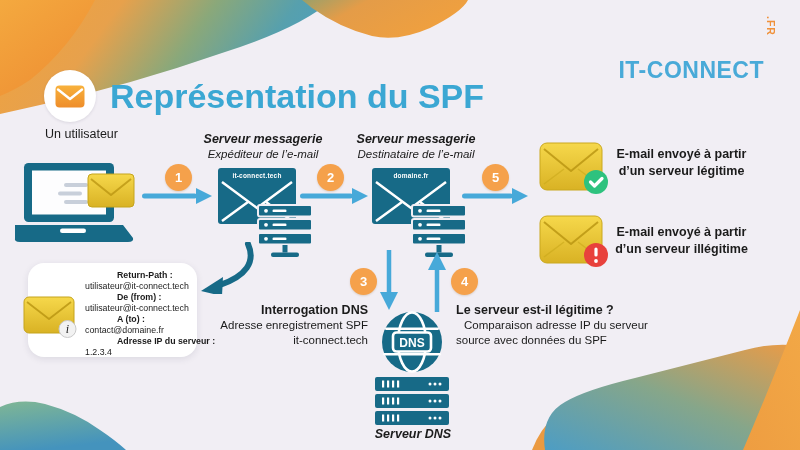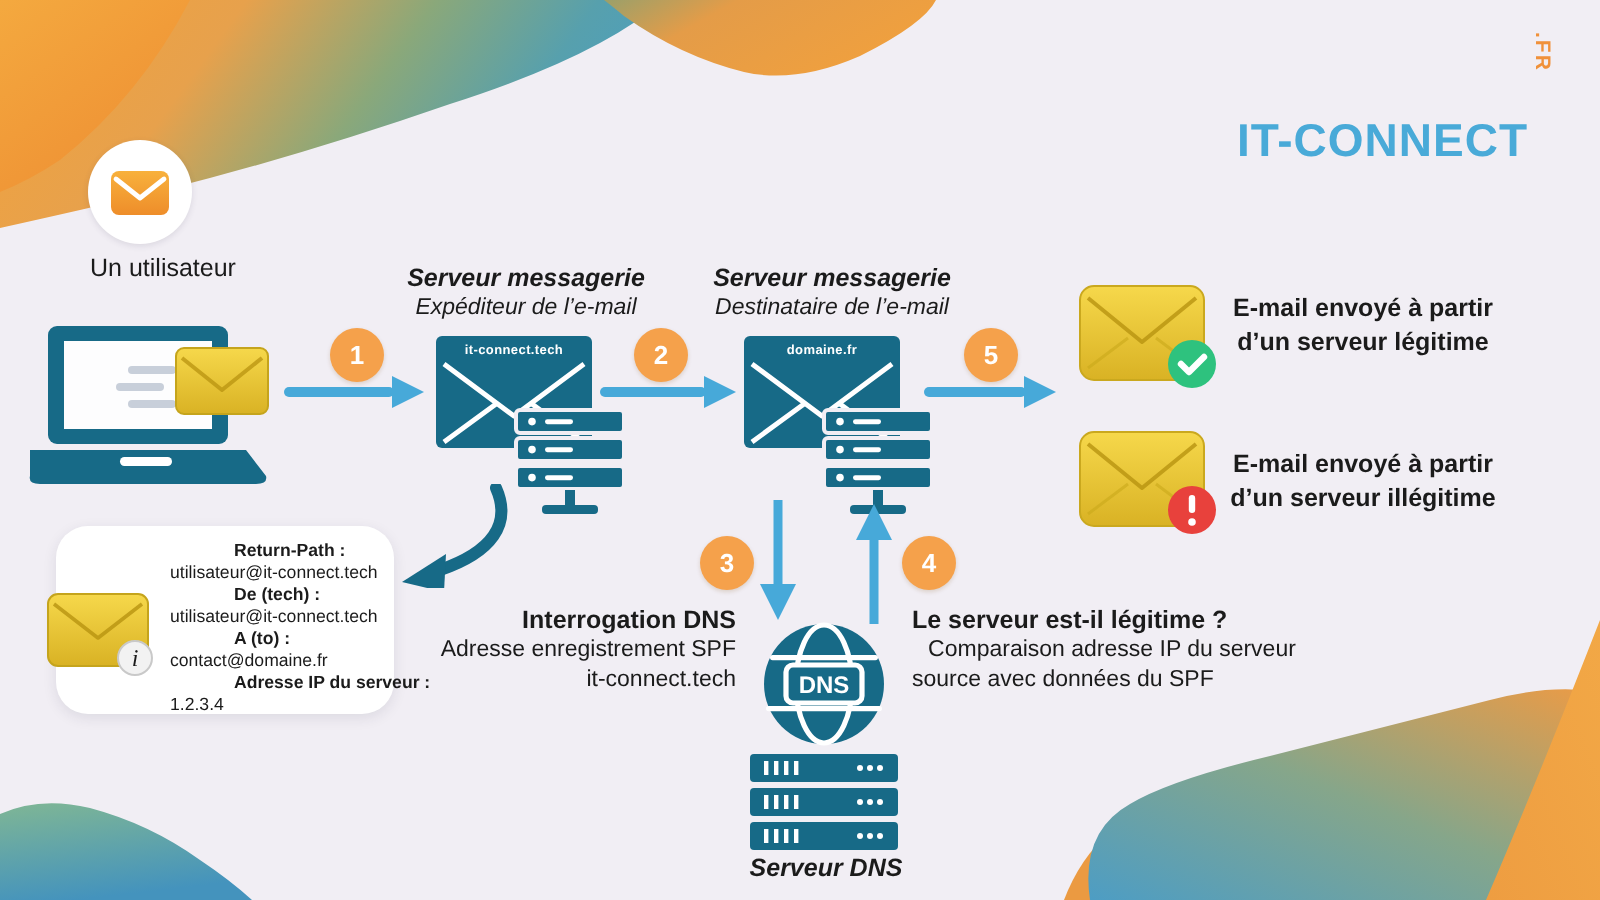--- a/index.html
+++ b/index.html
@@ -104,20 +104,21 @@
       <defs>
           <linearGradient id="gEnvO" x1="0" y1="0" x2="0" y2="1">
         <stop offset="0" stop-color="#f8b13c"></stop>
             <stop offset="1" stop-color="#ee8d2a"></stop>
       </linearGradient>
         </defs>
       <rect x="0.5" y="0.5" width="29" height="22" rx="4" fill="url(#gEnvO)"></rect>
       <path d="M3,4.5 L15,14 L27,4.5" stroke="#ffffff" stroke-width="2.4" fill="none" stroke-linecap="round" stroke-linejoin="round"></path>
     </svg>
   </div>
+  <div class="abs page-title">Représentation du SPF</div>
 
   <div class="abs user-text">
     <div>Un utilisateur</div>
   </div>
   <svg class="abs" style="left:12px;top:162px" width="134" height="84" viewBox="0 0 134 84">
     <defs>
         <linearGradient id="gY" x1="0" y1="0" x2="0" y2="1">
       <stop offset="0" stop-color="#f6d84b"></stop>
           <stop offset="1" stop-color="#d9b224"></stop>
     </linearGradient>
@@ -246,21 +247,21 @@
 
   <svg class="abs" style="left:198px;top:242px" width="58" height="52" viewBox="0 0 58 52">
     <path d="M50,2 C58,20 48,34 22,43" stroke="#176a87" stroke-width="6" fill="none" stroke-linecap="round"></path>
     <polygon points="3,49 25,35 24,54" fill="#176a87"></polygon>
   </svg>
 
   <div class="abs card"></div>
   <div class="abs card-text">
     <div class="card-label">Return-Path :</div>
     <div class="card-value">utilisateur@it-connect.tech</div>
-    <div class="card-label">De (tech) :</div>
+    <div class="card-label">De (from) :</div>
     <div class="card-value">utilisateur@it-connect.tech</div>
     <div class="card-label">A (to) :</div>
     <div class="card-value">contact@domaine.fr</div>
     <div class="card-label">Adresse IP du serveur :</div>
     <div class="card-value">1.2.3.4</div>
   </div>
   <svg class="abs" style="left:22px;top:290px" width="62" height="50" viewBox="0 0 62 50">
     <rect x="2" y="7" width="50" height="36" rx="5" fill="url(#gY)" stroke="#c5a41c" stroke-width="1"></rect>
     <path d="M5,12 L27,29 L49,12" stroke="#b89310" stroke-width="1.8" fill="none" opacity="0.8" stroke-linejoin="round"></path>
     <circle cx="45.5" cy="39" r="8.5" fill="#f2f2f2" stroke="#c9c9c9" stroke-width="1"></circle>

